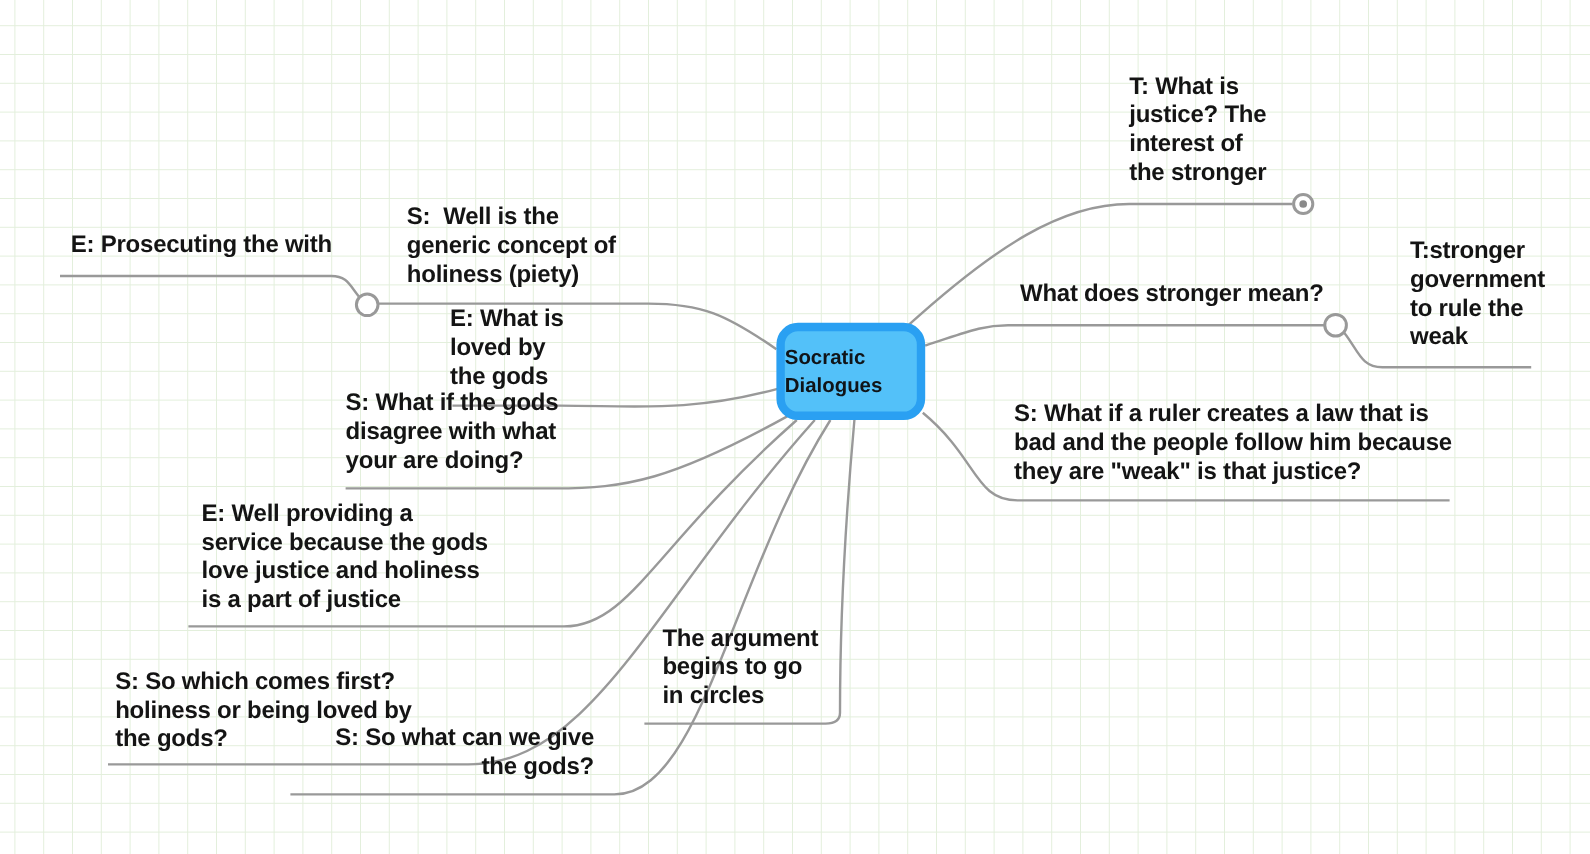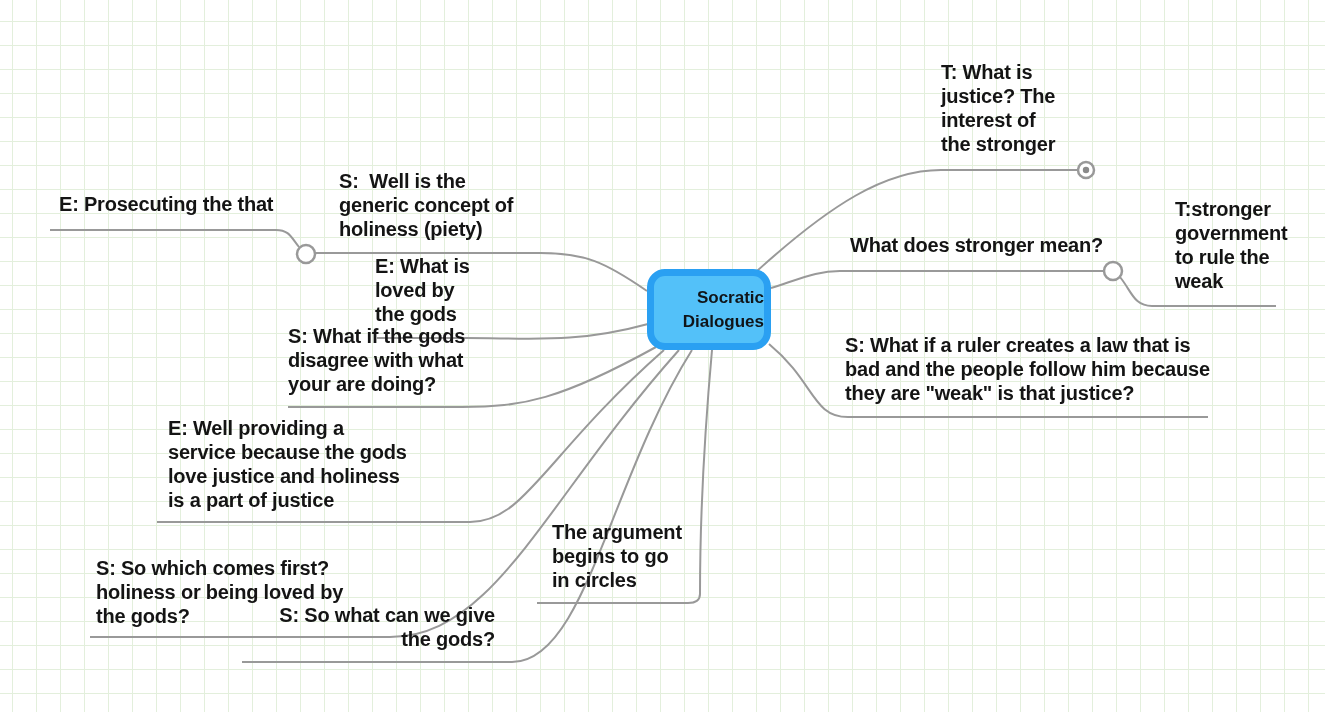--- a/index.html
+++ b/index.html
@@ -29,21 +29,21 @@
     white-space:pre-wrap;
     letter-spacing:-0.2px;
   }
   .nowrap{white-space:nowrap;}
   .root-node{
     position:absolute;left:647px;top:269px;width:124px;height:81px;
     background:var(--root-fill);
     border:7px solid var(--root-border);
     border-radius:18px;
     display:flex;align-items:center;justify-content:center;
-    text-align:right;
+    text-align:left;
     font-weight:700;font-size:17px;line-height:24px;color:#101418;
     cursor:pointer;
   }
   .b1{left:941px;top:60px;width:118px;}
   .b2{left:850px;top:233px;}
   .b3{left:1155px;top:197px;width:132px;margin-left:20px;}
   .b4{left:845px;top:333px;width:378px;}
   .b5{left:59px;top:192px;}
   .b6{left:339px;top:169px;width:176px;}
   .b7{left:375px;top:254px;width:114px;}
@@ -81,20 +81,20 @@
 </svg>
 
 <div class="root-node">
   <span>Socratic Dialogues</span>
 </div>
 
 <div class="label b1">T: What is justice? The interest of the stronger</div>
 <div class="label b2 nowrap">What does stronger mean?</div>
 <div class="label b3">T:stronger government to rule the weak</div>
 <div class="label b4">S: What if a ruler creates a law that is bad and the people follow him because they are "weak" is that justice?</div>
-<div class="label b5 nowrap">E: Prosecuting the that</div>
+<div class="label b5 nowrap">E: Prosecuting the with</div>
 <div class="label b6">S:  Well is the generic concept of holiness (piety)</div>
 <div class="label b7">E: What is loved by the gods</div>
 <div class="label b8">S: What if the gods disagree with what your are doing?</div>
 <div class="label b9">E: Well providing a service because the gods love justice and holiness is a part of justice</div>
 <div class="label b10">S: So which comes first? holiness or being loved by the gods?</div>
 <div class="label b11">S: So what can we give the gods?</div>
 <div class="label b12">The argument begins to go in circles</div>
 
 </body></html>

